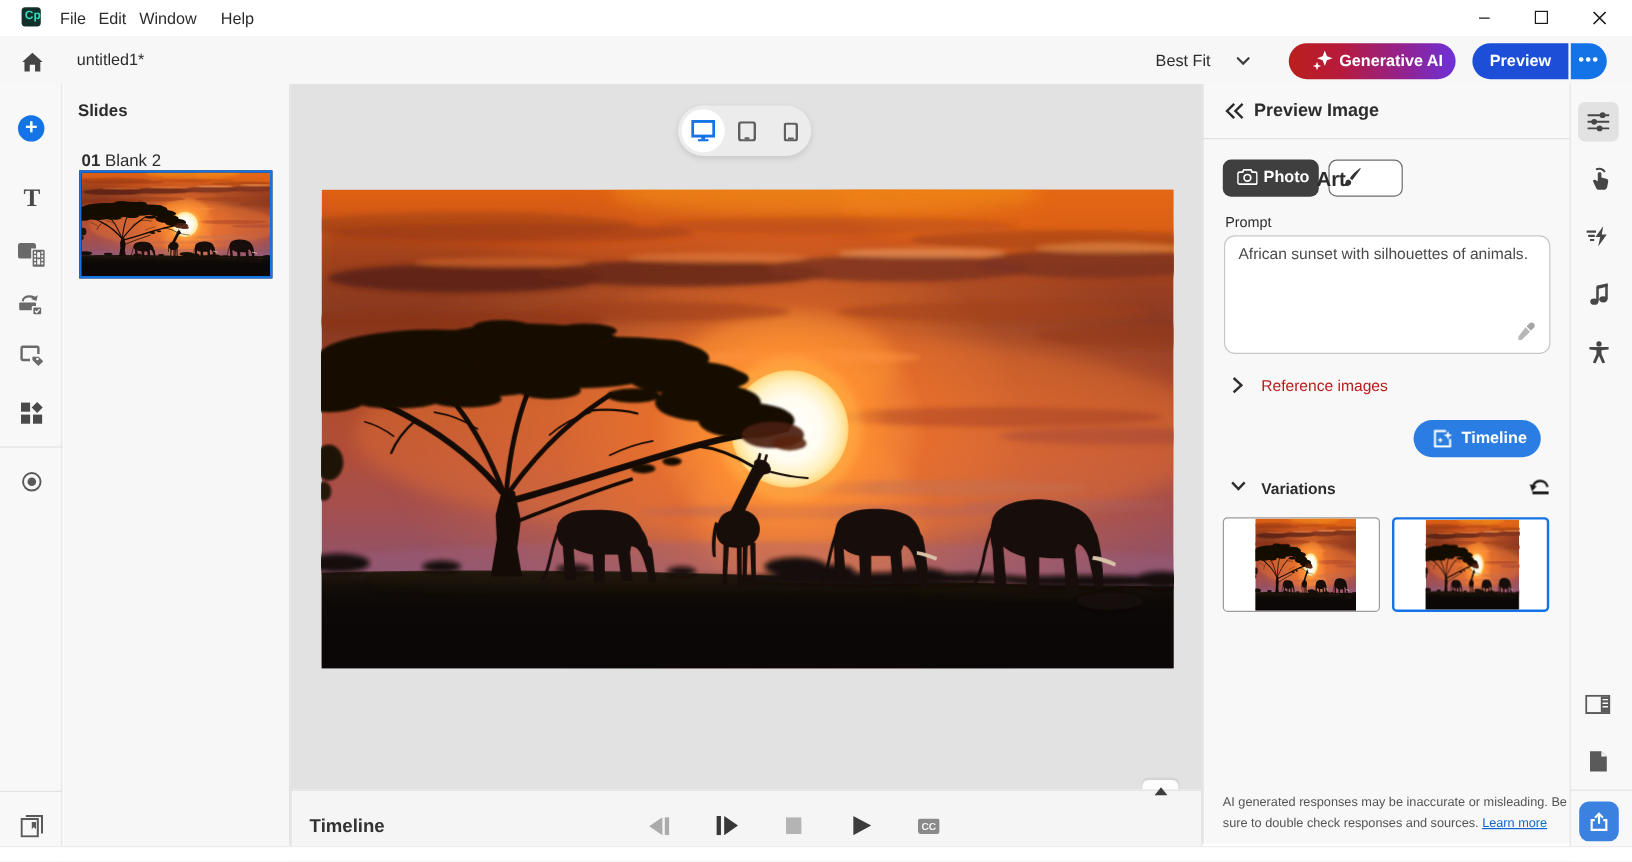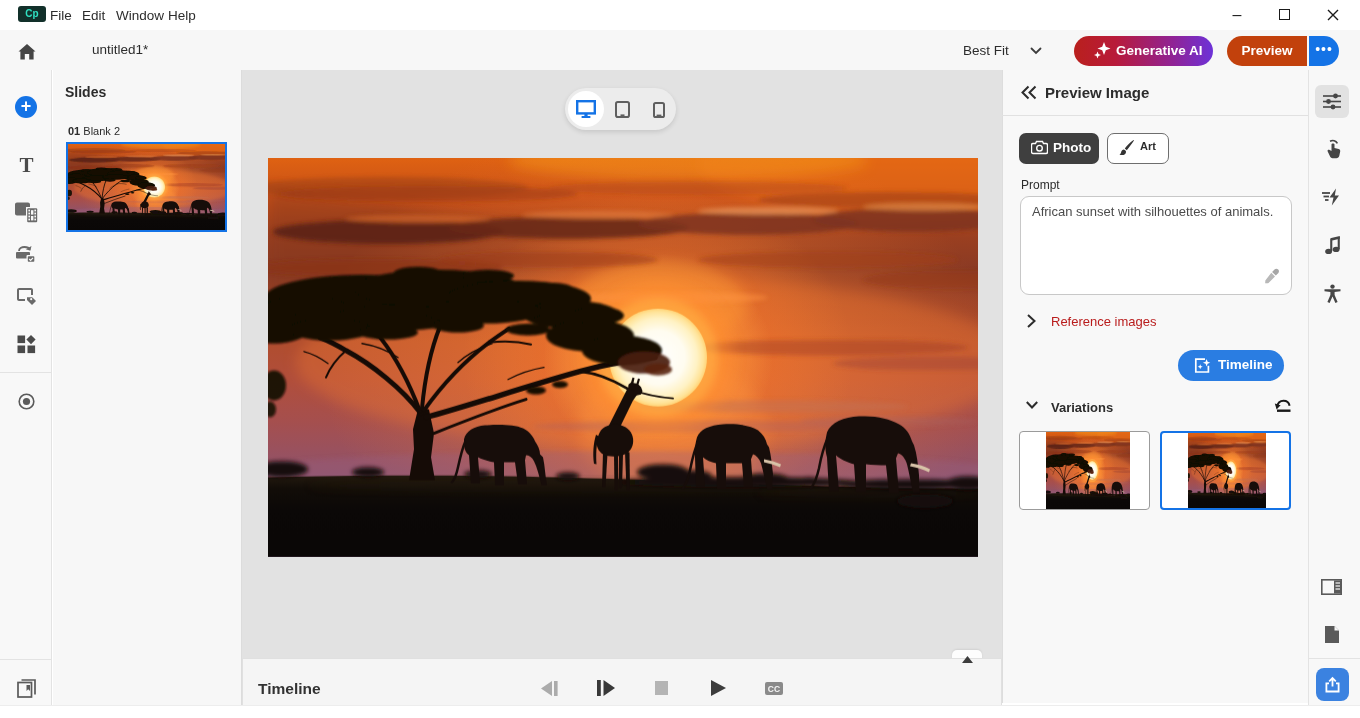--- a/index.html
+++ b/index.html
@@ -2,41 +2,41 @@
 <html><head>
 <meta charset="utf-8">
 <style>
   * { margin:0; padding:0; box-sizing:border-box; }
   html,body { width:1360px; height:718px; overflow:hidden; font-family:"Liberation Sans",sans-serif; background:#fff; }
   .abs { position:absolute; }
   #app { position:relative; width:1360px; height:718px; background:#fff; box-shadow:inset 0 0 0 1px #c6c6c6; }
 
   
   #titlebar { left:0; top:0; width:1360px; height:30px; background:#fff; }
-  #cplogo { left:18px; top:6px; width:28px; height:16px; background:#12302a; border-radius:3px; color:#2fe0c1; font-size:10px; font-weight:bold; text-align:center; line-height:16px; }
+  #cplogo { left:18px; top:6px; width:16px; height:16px; background:#12302a; border-radius:3px; color:#2fe0c1; font-size:10px; font-weight:bold; text-align:right; line-height:16px; }
   .menu { top:8px; height:15px; font-size:13.5px; color:#2c2c2c; line-height:15px; }
   .winbtn { top:0px; width:44px; height:29px; color:#1a1a1a; text-align:center; line-height:29px; font-size:15px; }
 
   
   #toolbar2 { left:0; top:30px; width:1360px; height:40px; background:#f7f7f7; }
-  #untitled { left:64px; top:30px; height:40px; line-height:40px; font-size:13.5px; color:#2c2c2c;margin-left:28px; }
+  #untitled { left:64px; top:30px; height:40px; line-height:40px; font-size:13.5px; color:#2c2c2c; }
   #bestfit { left:963px; top:30px; height:40px; line-height:41px; font-size:13.5px; color:#2c2c2c; }
   #genai { left:1074px; top:36px; width:139px; height:30px; border-radius:15px; background:linear-gradient(90deg,#b9201d 0%,#b81a3a 30%,#8f2397 72%,#6d32d8 100%); }
-  #previewbtn { left:1227px; top:36px; width:80px; height:30px; border-radius:15px 0 0 15px; background:#c2410c; color:#fff; font-weight:bold; font-size:13.5px; text-align:center; line-height:30px; }
+  #previewbtn { left:1227px; top:36px; width:80px; height:30px; border-radius:15px 0 0 15px; background:#1d4ed8; color:#fff; font-weight:bold; font-size:13.5px; text-align:center; line-height:30px; }
   #morebtn { left:1309px; top:36px; width:30px; height:30px; border-radius:0 15px 15px 0; background:#1473e6; color:#fff; text-align:center; line-height:26px; font-size:14px; letter-spacing:1px;}
 
   
   #leftrail { left:0; top:70px; width:52px; height:648px; background:#f8f8f8; border-right:1px solid #e3e3e3; }
   #plusbtn { left:15px; top:96px; width:22px; height:22px; border-radius:50%; background:#1473e6; color:#fff; font-size:18px; line-height:20px; text-align:center; font-weight:bold;}
   .raildiv { left:0; width:52px; height:0; border-top:1px solid #e3e3e3; }
 
   
   #slidespanel { left:53px; top:70px; width:189px; height:648px; background:#f7f7f7; border-right:1px solid #dcdcdc; }
   #slidesTitle { left:65px; top:84px; font-size:14px; font-weight:bold; color:#2c2c2c; }
-  #slidelabel { left:68px; top:125px; font-size:11px; color:#2c2c2c; }
+  #slidelabel { left:68px; top:125px; font-size:14px; color:#2c2c2c; }
   #slidethumb { left:66px; top:142px; width:161px; height:90px; border:2px solid #1473e6; background:#000; }
 
   
   #canvas { left:242px; top:70px; width:760px; height:588px; background:#e2e2e2; }
   #devicepill { left:565px; top:88px; width:111px; height:42px; border-radius:21px; background:#ececec; box-shadow:0 2px 5px rgba(0,0,0,0.12); }
   #devsel { left:568px; top:91px; width:36px; height:36px; border-radius:50%; background:#fff; }
   #mainimg { left:268px; top:158px; width:710px; height:399px; }
   #collapsetab { left:952px; top:650px; width:30px; height:16px; background:#fdfdfd; border-radius:5px 5px 0 0; box-shadow:0 -1px 2px rgba(0,0,0,.08); }
 
   
@@ -78,21 +78,21 @@
     <defs>
       <g id="scene"></g>
     </defs>
   </svg>
 
   <div class="abs" id="titlebar"></div>
   <div class="abs" id="cplogo">Cp</div>
   <div class="abs menu" style="left:50px;">File</div>
   <div class="abs menu" style="left:82px;">Edit</div>
   <div class="abs menu" style="left:116px;">Window</div>
-  <div class="abs menu" style="left:168px;">Help</div>
+  <div class="abs menu" style="left:184px;">Help</div>
   <div class="abs winbtn" style="left:1215px;font-size:16px;">–</div>
   <div class="abs" style="left:1279px;top:9px;width:11px;height:11px;border:1.4px solid #1a1a1a;"></div>
   <div class="abs" style="left:1327px;top:9px;line-height:0">
       <svg width="12" height="12" viewBox="0 0 12 12">
         <path d="M1 1 L11 11 M11 1 L1 11" stroke="#1a1a1a" stroke-width="1.4"></path>
       </svg>
     </div>
 
   <div class="abs" id="toolbar2"></div>
   <div class="abs" id="untitled">untitled1*</div>
@@ -318,21 +318,21 @@
 
   <div class="abs" id="timeline"></div>
   <div class="abs" id="tltitle">Timeline</div>
 
   <div class="abs" id="rightpanel"></div>
   <div class="abs" id="gihead">Preview Image</div>
   <div class="abs" id="gidiv"></div>
   <div class="abs" id="photobtn"></div>
   <div class="abs" style="left:1053px;top:140px;font-size:13.5px;font-weight:bold;color:#fff;">Photo</div>
   <div class="abs" id="artbtn"></div>
-  <div class="abs" style="left:1140px;top:140px;font-size:11px;font-weight:bold;color:#2c2c2c;">Art</div>
+  <div class="abs" style="left:1097px;top:140px;font-size:17px;font-weight:bold;color:#2c2c2c;">Art</div>
   <div class="abs" id="promptlabel">Prompt</div>
   <div class="abs" id="promptbox"></div>
   <div class="abs" id="prompttext">African sunset with silhouettes of animals.</div>
   <div class="abs" id="reftext">Reference images</div>
   <div class="abs" id="generatebtn"></div>
   <div class="abs" style="left:1218px;top:357px;font-size:13.5px;font-weight:bold;color:#fff;">Timeline</div>
   <div class="abs" id="vartext">Variations</div>
   <div class="abs varcard" id="varcard1">
       <div style="position:absolute;left:26px;top:0;width:84px;height:77px;overflow:hidden">
         <svg width="84" height="77" viewBox="0 0 710 400" preserveAspectRatio="none">
@@ -340,20 +340,21 @@
         </svg>
       </div>
     </div>
   <div class="abs varcard" id="varcard2">
       <div style="position:absolute;left:26px;top:0;width:78px;height:75px;overflow:hidden">
         <svg width="78" height="75" viewBox="0 0 710 400" preserveAspectRatio="none">
           <use href="#sceneG"></use>
         </svg>
       </div>
     </div>
+  <div class="abs" id="disclaimer"><span style="white-space:nowrap">AI generated responses may be inaccurate or misleading. Be</span><br><span style="white-space:nowrap">sure to double check responses and sources. <a>Learn more</a></span></div>
 
   <div class="abs" id="rightrail"></div>
   <div class="abs" id="rrdiv"></div>
   <div class="abs" id="rrsel"></div>
   <div class="abs" id="sharebtn"></div>
 
   <div class="abs" id="bottomstrip"></div>
   <div class="abs" style="left:17px;top:42px;line-height:0">
       <svg width="20" height="20" viewBox="0 0 20 20">
         <path d="M10 2 L18.5 9.6 16.6 9.6 16.6 17.5 12.2 17.5 12.2 12 7.8 12 7.8 17.5 3.4 17.5 3.4 9.6 1.5 9.6 Z" fill="#454545"></path>

